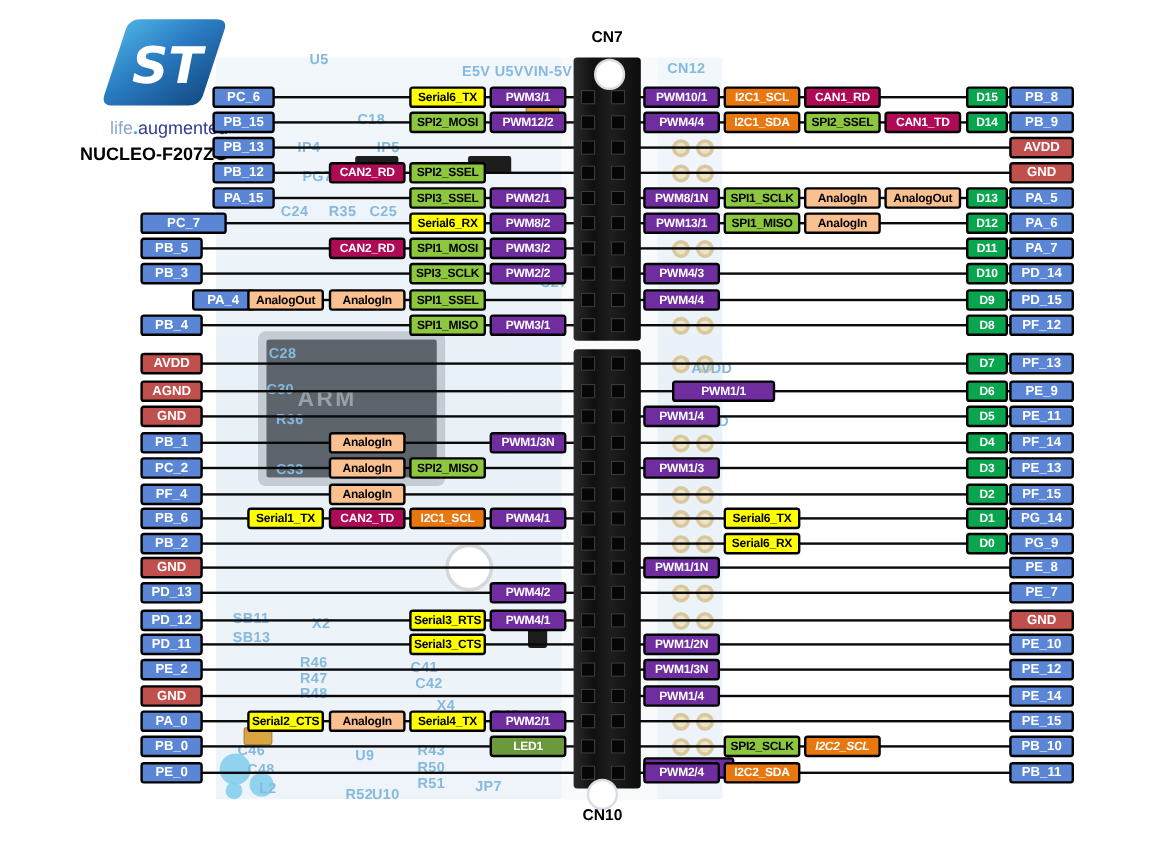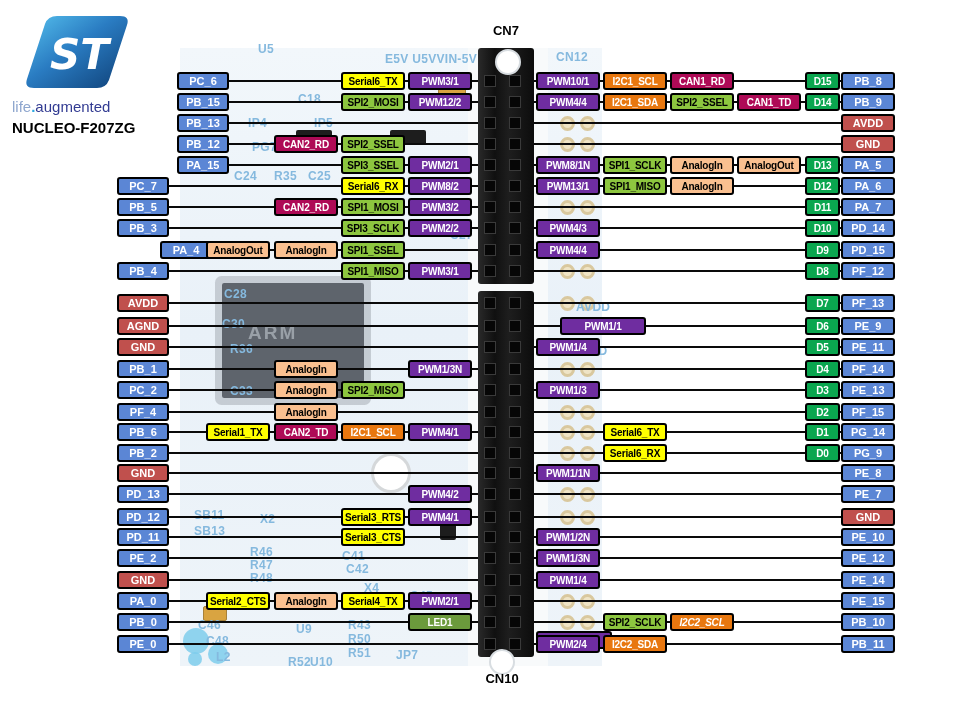--- a/index.html
+++ b/index.html
@@ -36,21 +36,21 @@
   .t-power{background:var(--power-red);color:#fff;}
   .t-d{background:var(--d-green);color:#fff;}
   .t-pwm{background:var(--pwm-purple);color:#fff;}
   .t-serial{background:var(--serial-yellow);color:#000;}
   .t-spi{background:var(--spi-green);color:#000;}
   .t-analog{background:var(--analog-peach);color:#000;}
   .t-i2c{background:var(--i2c-orange);color:#fff;}
   .t-can{background:var(--can-crimson);color:#fff;}
   .t-led{background:var(--led-green);color:#fff;}
   
-  .brand{position:absolute;left:12px;top:12px;width:178px;text-align:left;z-index:2;}
+  .brand{position:absolute;left:12px;top:12px;width:178px;text-align:right;z-index:2;}
   .brand .logo{margin:0 auto;}
   .tagline{font-size:15px;margin-top:2px;}
   .tagline .life{color:#8ea6ce;}
   .tagline .dot{color:#2ca9e0;font-weight:bold;}
   .tagline .aug{color:#323b92;}
   .board-name{font-size:15px;font-weight:bold;color:#000;margin-top:4px;}
   .hdr-title{font-size:15px;font-weight:bold;color:#678f3e;margin-top:3px;}
   .hdr-sub{font-size:14px;font-weight:bold;color:#5d8a3c;margin-top:2px;}
   .cn-label{position:absolute;font-size:13px;font-weight:bold;color:#000;z-index:7;
             width:80px;text-align:center;}
@@ -281,21 +281,21 @@
       <div class="box t-spi" style="left: 341px; top: 156px; width: 64px;">SPI3_SSEL</div>
       <div class="box t-pwm" style="left: 408px; top: 156px; width: 64px;">PWM2/1</div>
       <div class="wire" style="left: 533px; top: 164px; width: 310px;"></div>
       <div class="box t-pwm" style="left: 536px; top: 156px; width: 64px;">PWM8/1N</div>
       <div class="box t-spi" style="left: 603px; top: 156px; width: 64px;">SPI1_SCLK</div>
       <div class="box t-analog" style="left: 670px; top: 156px; width: 64px;">AnalogIn</div>
       <div class="box t-analog" style="left: 737px; top: 156px; width: 64px;">AnalogOut</div>
       <div class="box t-d" style="left: 805px; top: 156px; width: 35px;">D13</div>
       <div class="box pin t-gpio" style="left: 841px; top: 156px; width: 54px;">PA_5</div>
       <div class="wire" style="left: 166px; top: 185px; width: 313px;"></div>
-      <div class="box pin t-gpio" style="left: 117px; top: 177px; width: 52px;">PC_7</div>
+      <div class="box pin t-gpio" style="left: 117px; top: 177px; width: 72px;">PC_7</div>
       <div class="box t-serial" style="left: 341px; top: 177px; width: 64px;">Serial6_RX</div>
       <div class="box t-pwm" style="left: 408px; top: 177px; width: 64px;">PWM8/2</div>
       <div class="wire" style="left: 533px; top: 185px; width: 310px;"></div>
       <div class="box t-pwm" style="left: 536px; top: 177px; width: 64px;">PWM13/1</div>
       <div class="box t-spi" style="left: 603px; top: 177px; width: 64px;">SPI1_MISO</div>
       <div class="box t-analog" style="left: 670px; top: 177px; width: 64px;">AnalogIn</div>
       <div class="box t-d" style="left: 805px; top: 177px; width: 35px;">D12</div>
       <div class="box pin t-gpio" style="left: 841px; top: 177px; width: 54px;">PA_6</div>
       <div class="wire" style="left: 166px; top: 206px; width: 313px;"></div>
       <div class="box pin t-gpio" style="left: 117px; top: 198px; width: 52px;">PB_5</div>

